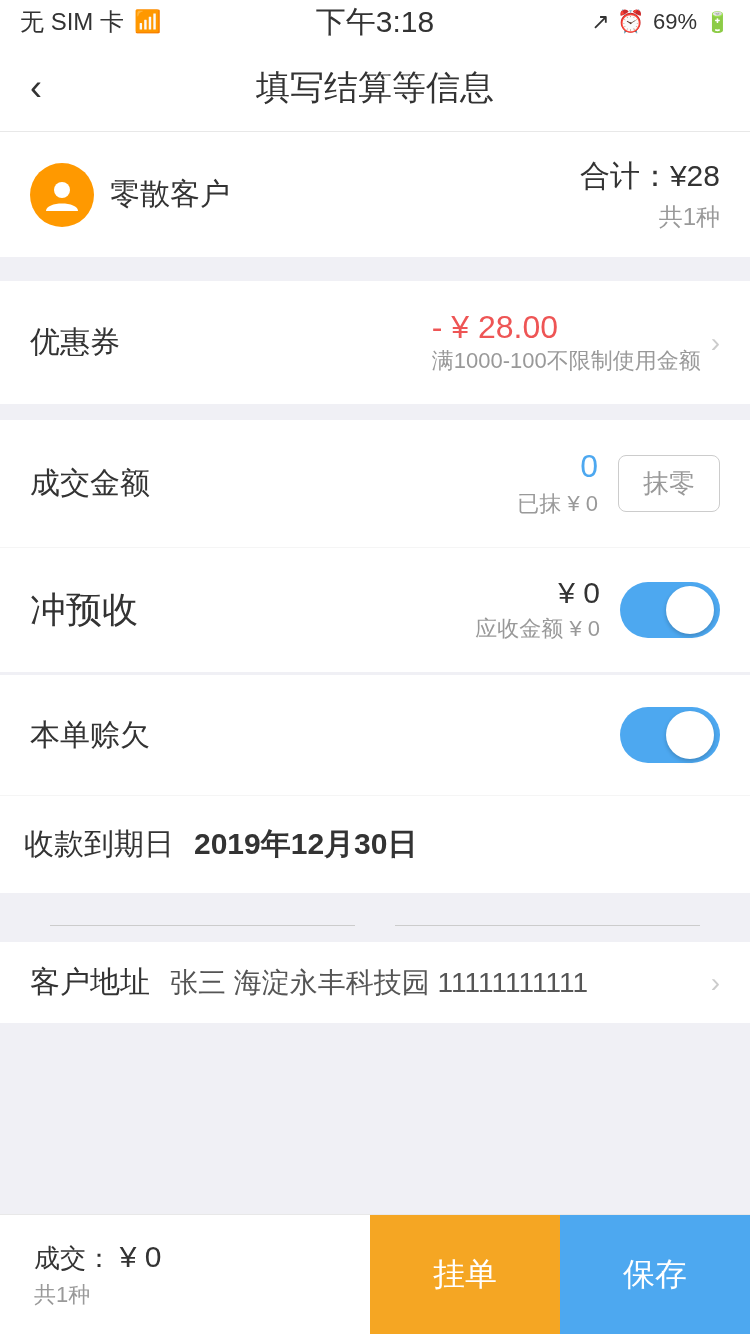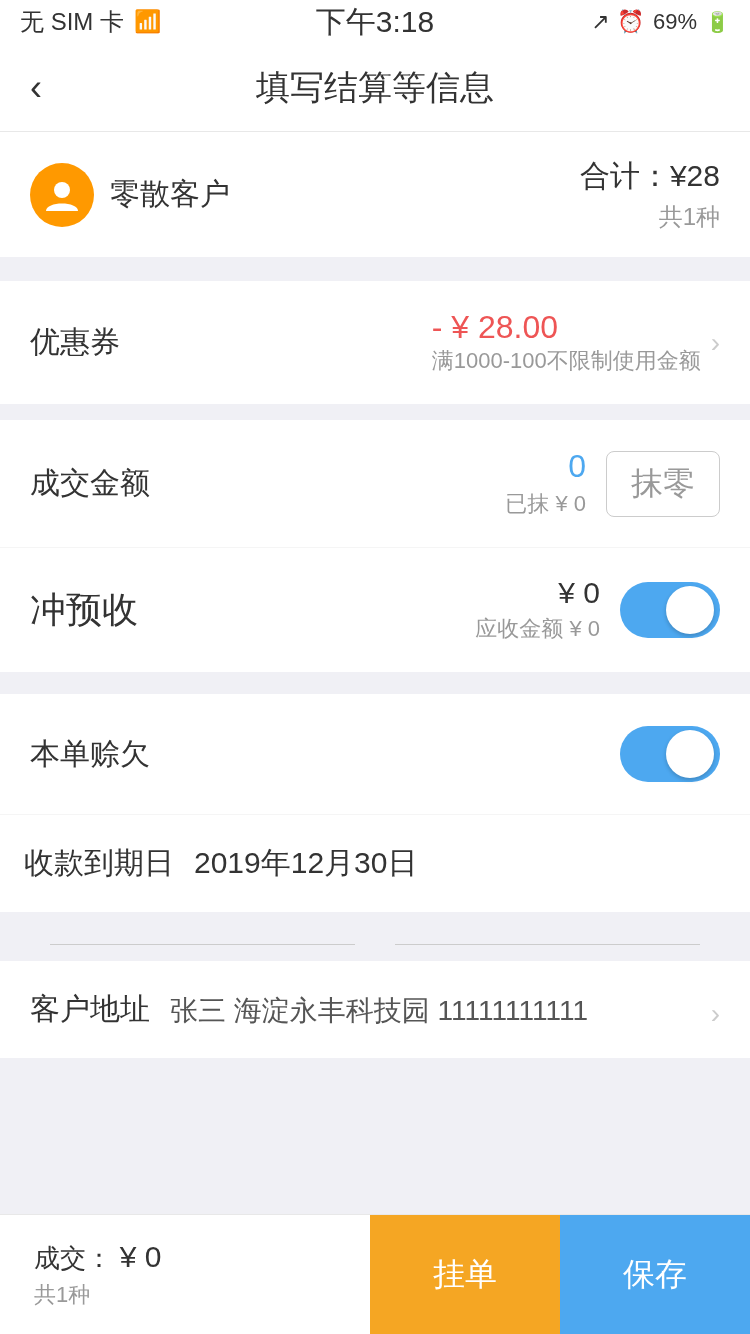--- a/index.html
+++ b/index.html
@@ -103,41 +103,41 @@
     }
     .coupon-label { font-size: 30px; color: #333; }
     .coupon-right { display: flex; align-items: center; gap: 10px; }
     .coupon-amount { font-size: 32px; color: #e55; font-weight: 500; }
     .coupon-desc { font-size: 22px; color: #999; }
     .coupon-arrow { font-size: 28px; color: #ccc; }
 
     
     .white-section {
       background: #fff;
-      margin-bottom: 22px;
+      margin-bottom: 3px;
     }
     .row {
       display: flex;
       align-items: center;
       justify-content: space-between;
       padding: 28px 30px;
       border-bottom: 1px solid #f5f5f5;
     }
     .row:last-child { border-bottom: none; }
     .row-label { font-size: 30px; color: #333; }
     .row-right { display: flex; align-items: center; gap: 20px; }
     .row-value-blue { font-size: 32px; color: #4da8f0; }
     .row-sub { font-size: 22px; color: #999; margin-top: 4px; text-align: right; }
 
     
     .round-zero-btn {
       border: 1px solid #ccc;
       border-radius: 8px;
       padding: 10px 24px;
-      font-size: 32px;
+      font-size: 26px;
       color: #999;
       background: #fff;
       cursor: pointer;
     }
 
     
     .toggle {
       width: 100px;
       height: 56px;
       border-radius: 28px;
@@ -182,44 +182,44 @@
       padding: 32px 30px;
       border-bottom: 1px solid #f5f5f5;
     }
     .sheqian-label { font-size: 30px; color: #333; }
     .date-row {
       display: flex;
       align-items: center;
       padding: 28px 24px;
     }
     .date-label { font-size: 30px; color: #333; margin-right: 20px; }
-    .date-value { font-size: 30px; color: #333; }
+    .date-value { font-size: 30px; color: #333; font-weight: bold; }
     .divider-text {
       font-size: 26px;
       color: #bbb;
       white-space: nowrap;
     }
     .divider-line-inner {
       flex: 1;
       height: 1px;
       background: #ccc;
       margin: 0 20px;
     }
 
     
     .address-section {
       background: #fff;
       margin-top: 0;
       margin-bottom: 16px;
     }
     .address-row {
       display: flex;
-      align-items: flex-end;
-      justify-content: space-between;
-      padding: 28px 30px;
+      align-items: center;
+      justify-content: space-between;
+      padding: 20px 30px;
     }
     .address-label { font-size: 30px; color: #333; flex-shrink: 0; margin-right: 20px; }
     .address-value { font-size: 28px; color: #555; flex: 1; }
     .address-arrow { font-size: 28px; color: #ccc; }
 
     
     .bottom-bar {
       position: fixed;
       bottom: 0;
       width: 750px;

